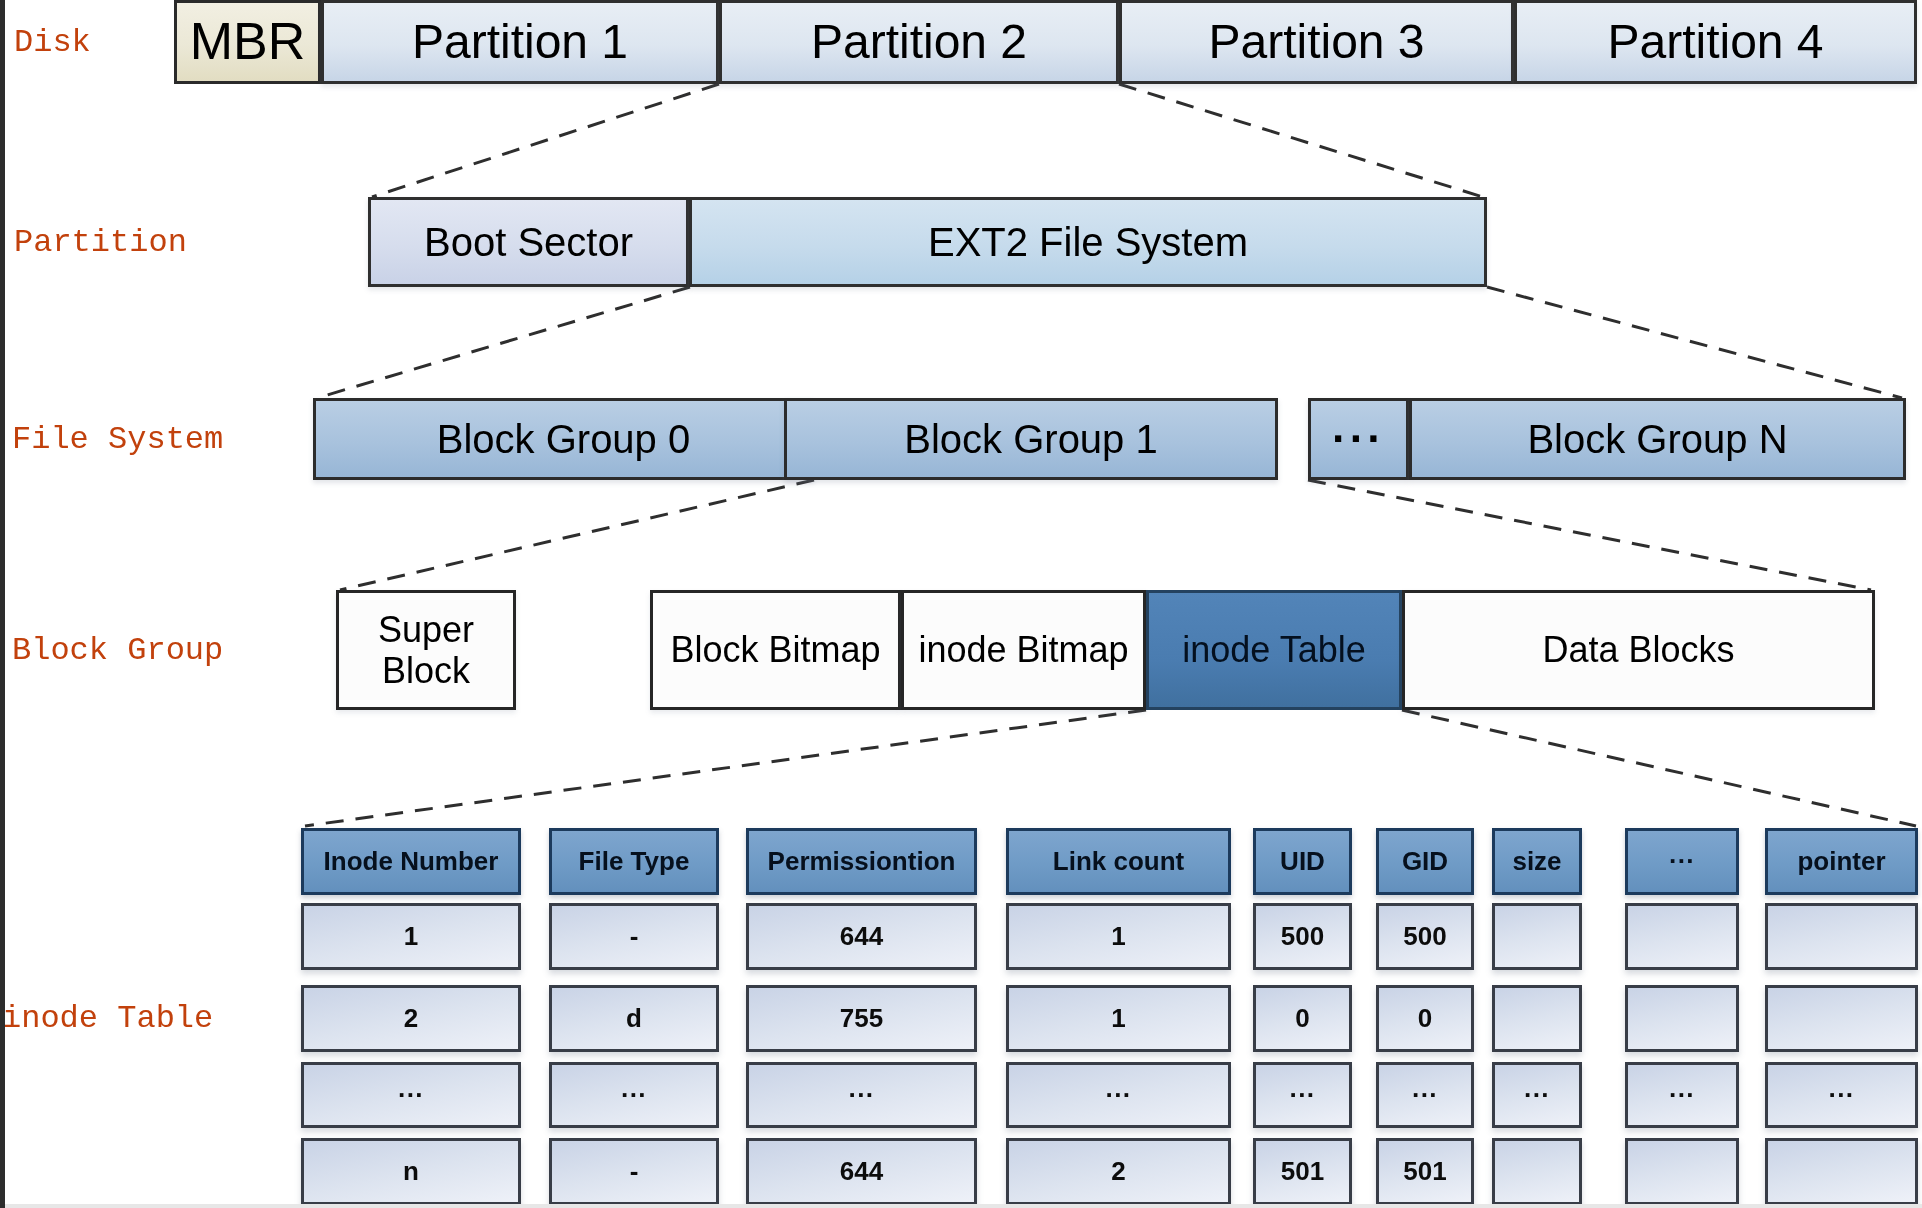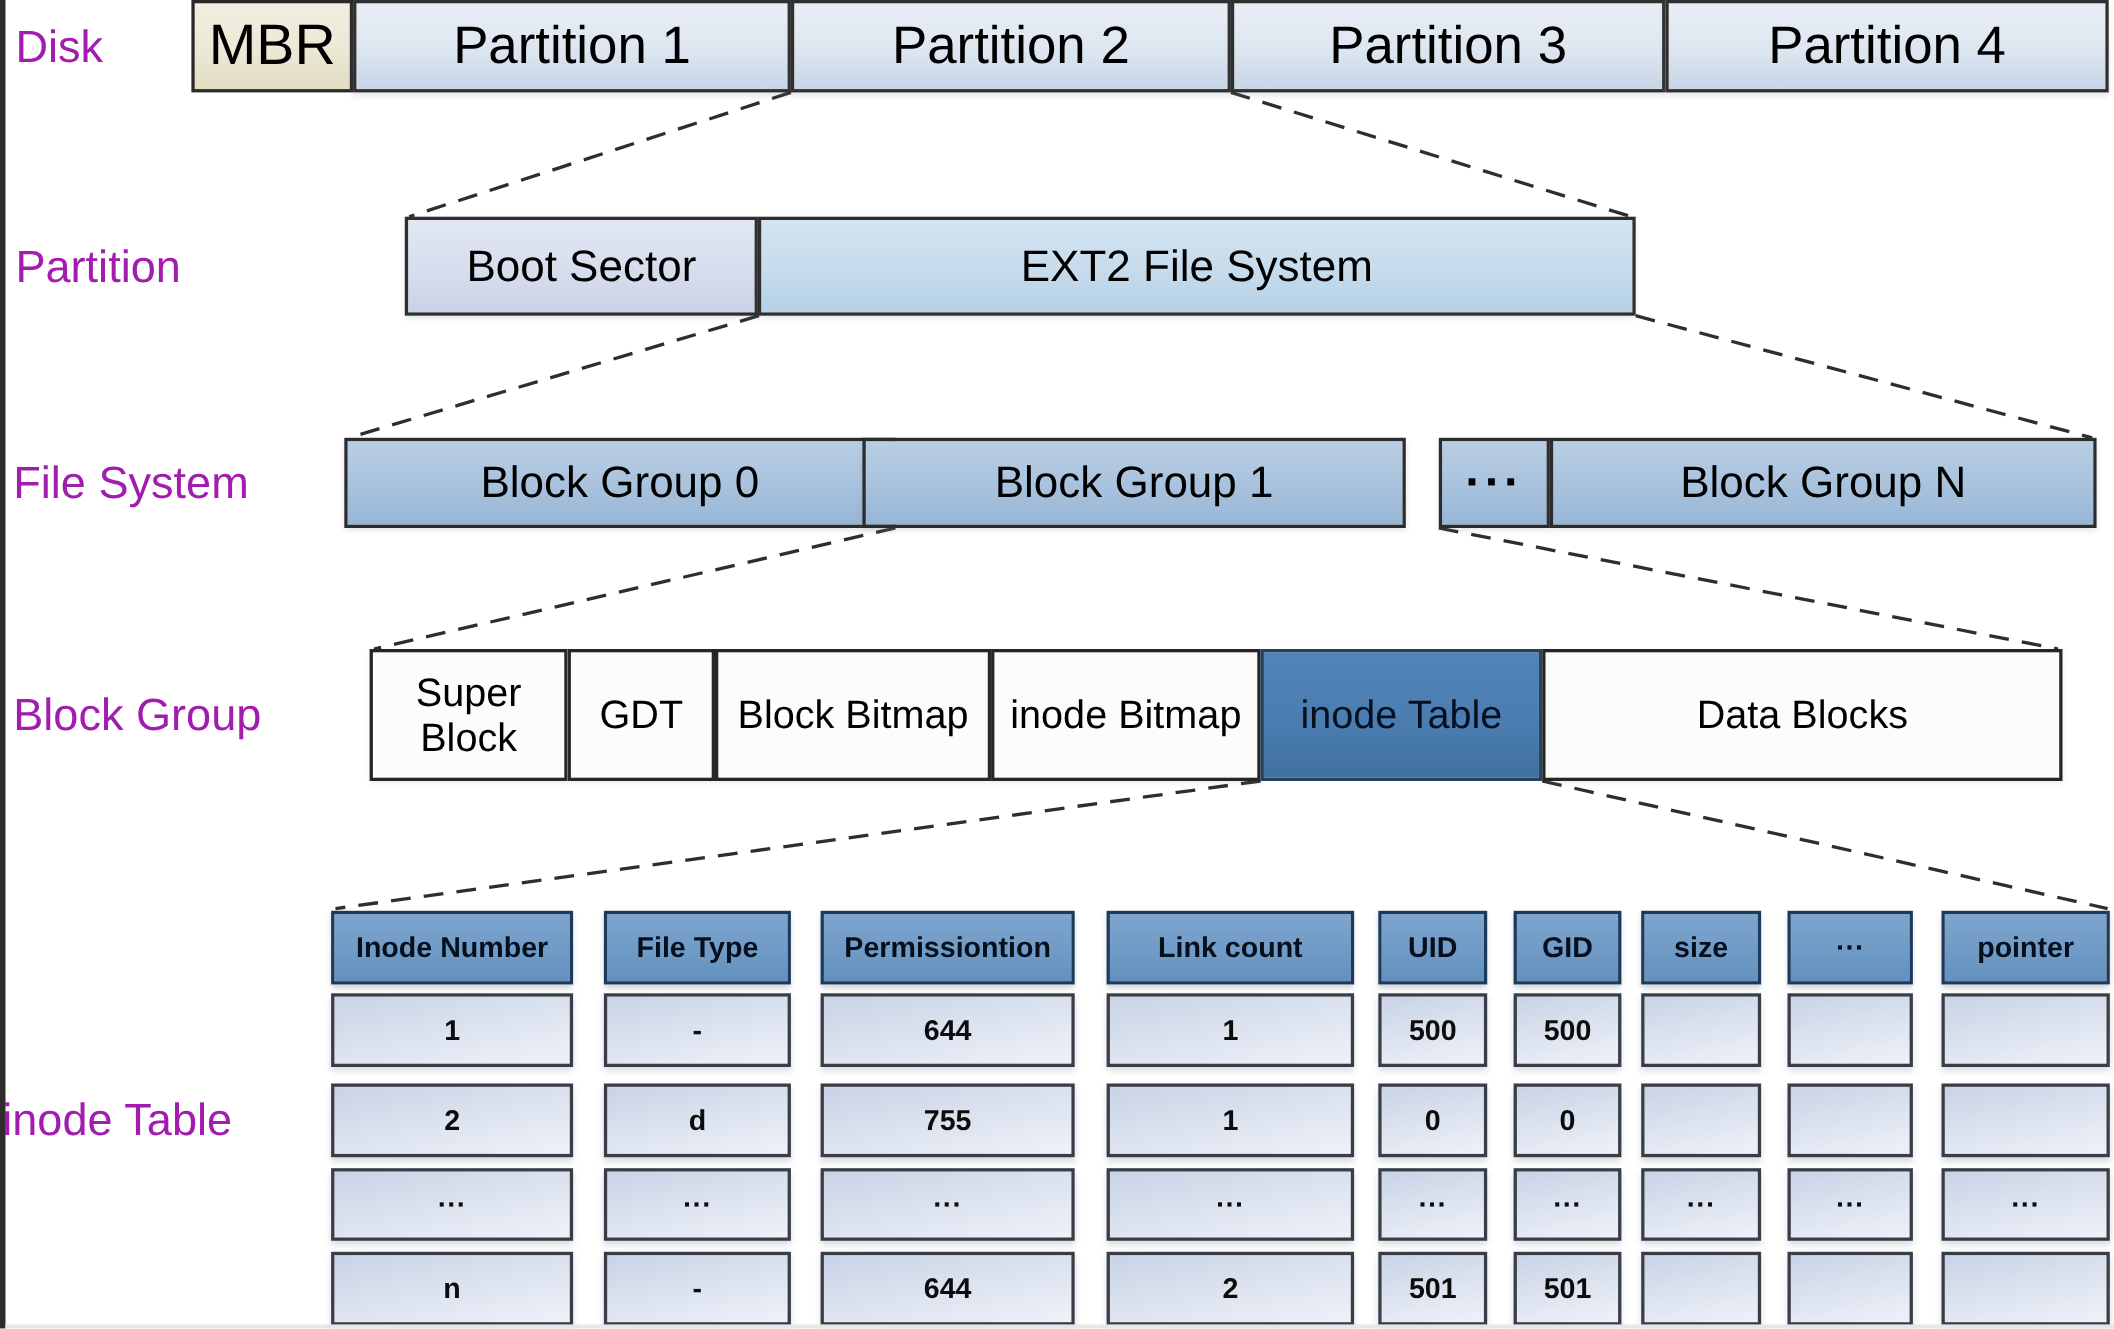--- a/index.html
+++ b/index.html
@@ -8,21 +8,21 @@
     position:relative;width:1922px;height:1208px;background:#ffffff;
     font-family:"Liberation Sans",sans-serif;overflow:hidden;color:#0c0c0c;
   }
   .edge-left{position:absolute;left:0;top:0;width:5px;height:1208px;background:#2d2d2d;}
   .edge-bottom{position:absolute;left:5px;bottom:0;width:1917px;height:4px;background:#e7e7e7;}
   svg.connectors{position:absolute;left:0;top:0;}
   .dash{stroke:#2e2e2e;stroke-width:3;fill:none;stroke-dasharray:18 12;}
 
   .row-label{
     position:absolute;display:flex;align-items:center;
-    font-size:41px;color:#a21caf;white-space:nowrap;
+    font-size:32px;color:#c2410c;white-space:nowrap;font-family:Liberation Mono, monospace;
   }
   .box{
     position:absolute;display:flex;align-items:center;justify-content:center;
     text-align:center;box-sizing:border-box;color:#000;line-height:1.15;
   }
   
   .b-mbr{border:3px solid #2a2a2a;font-size:52px;
     background:linear-gradient(180deg,#f2efe2 0%,#ebe8d6 55%,#e2ddc2 100%);}
   .b-part{border:3px solid #2f2f2f;font-size:48px;
     background:linear-gradient(180deg,#e8eef5 0%,#dde6f0 55%,#c7d5e7 100%);
@@ -53,21 +53,21 @@
   }
   .dcell{
     position:absolute;display:flex;align-items:center;justify-content:center;
     box-sizing:border-box;border:3px solid #383d47;font-weight:bold;font-size:26px;
     background:linear-gradient(168deg,#c9d3e6 0%,#dce3ef 50%,#eef1f8 100%);
     box-shadow:0 4px 6px rgba(100,110,130,0.25);text-align:center;color:#0c0c0c;
   }
   
   .c0{left:301px;width:220px}.c1{left:549px;width:170px}.c2{left:746px;width:231px}
   .c3{left:1006px;width:225px}.c4{left:1253px;width:99px}.c5{left:1376px;width:98px}
-  .c6{left:1492px;width:109px}.c7{left:1625px;width:114px}.c8{left:1765px;width:153px}
+  .c6{left:1492px;width:90px}.c7{left:1625px;width:114px}.c8{left:1765px;width:153px}
   
   .hr{top:828px;height:67px}.r0{top:903px;height:67px}.r1{top:985px;height:67px}
   .r2{top:1062px;height:66px}.r3{top:1138px;height:67px}
 </style>
 </head>
 <body>
 
 <div class="canvas">
 
   <svg class="connectors" width="1922" height="1208" viewBox="0 0 1922 1208">
@@ -95,21 +95,20 @@
 
   <div class="box b-boot" style="left:368px;top:197px;width:321px;height:90px">Boot Sector</div>
   <div class="box b-ext2" style="left:689px;top:197px;width:798px;height:90px">EXT2 File System</div>
 
   <div class="box b-bg" style="left:313px;top:398px;width:501px;height:82px">Block Group 0</div>
   <div class="box b-bg" style="left:784px;top:398px;width:494px;height:82px">Block Group 1</div>
   <div class="box b-bg b-bg-dots" style="left:1308px;top:398px;width:101px;height:82px">···</div>
   <div class="box b-bg" style="left:1409px;top:398px;width:497px;height:82px">Block Group N</div>
 
   <div class="box b-white" style="left:336px;top:590px;width:180px;height:120px">Super Block</div>
-  <div class="box b-white" style="left:516px;top:590px;width:134px;height:120px">GDT</div>
   <div class="box b-white" style="left:650px;top:590px;width:251px;height:120px">Block Bitmap</div>
   <div class="box b-white" style="left:901px;top:590px;width:245px;height:120px">inode Bitmap</div>
   <div class="box b-inode" style="left:1146px;top:590px;width:256px;height:120px">inode Table</div>
   <div class="box b-white" style="left:1402px;top:590px;width:473px;height:120px">Data Blocks</div>
 
   <div class="hcell hr c0">Inode Number</div>
   <div class="hcell hr c1">File Type</div>
   <div class="hcell hr c2">Permissiontion</div>
   <div class="hcell hr c3">Link count</div>
   <div class="hcell hr c4">UID</div>

